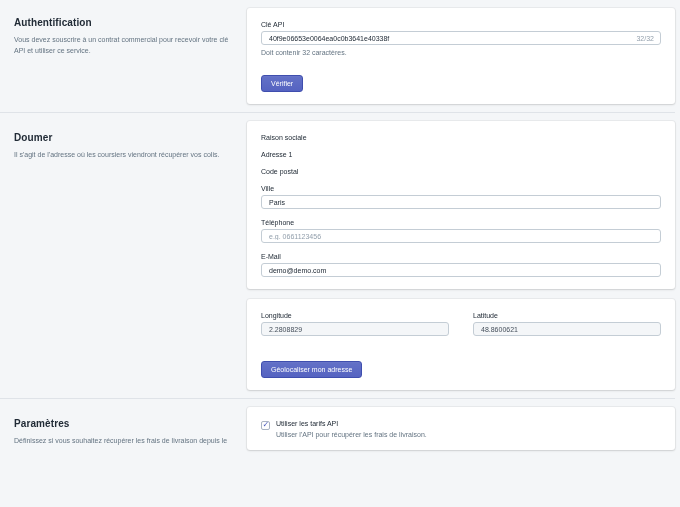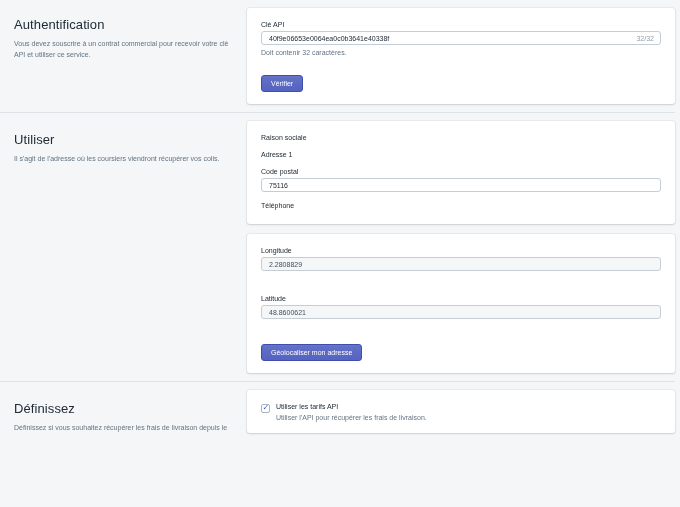--- a/index.html
+++ b/index.html
@@ -12,22 +12,22 @@
   }
   .page { padding: 8px 5px 0 0; }
 
   .annotated-section { display: flex; align-items: flex-start; }
   .section-left {
     width: 247px;
     flex: 0 0 247px;
     padding: 11px 18px 0 14px;
   }
   .section-left h2 {
-    font-size: 13px;
-    font-weight: normal;
+    font-size: 10px;
+    font-weight: bold;
     color: #212b36;
     letter-spacing: 0.1px;
   }
   .section-left p {
     margin-top: 7px;
     font-size: 7px;
     line-height: 1.5;
     color: #637381;
   }
   .section-right { flex: 1 1 auto; min-width: 0; }
@@ -97,21 +97,21 @@
     border: 1px solid #3f4eae;
     border-radius: 3px;
     color: #ffffff;
     font-family: "Liberation Sans", sans-serif;
     font-size: 7px;
     padding: 4px 9px;
     cursor: pointer;
     box-shadow: inset 0 1px 0 0 #6774c8;
   }
 
-  .geo-row { display: flex; gap: 24px; flex-direction: column; }
+  .geo-row { display: flex; gap: 24px; }
   .geo-col { flex: 1 1 0; min-width: 0; }
 
   .checkbox-row { display: flex; align-items: flex-start; }
   .checkbox {
     width: 9px; height: 9px;
     flex: 0 0 9px;
     border: 1px solid #a9b4c2;
     border-radius: 2px;
     background: #fdfefe;
     margin-top: 0.5px;
@@ -151,39 +151,51 @@
         </div>
         <button class="btn-primary">Vérifier</button>
       </div>
     </div>
   </section>
 
   <hr class="divider">
 
   <section class="annotated-section">
     <div class="section-left">
-      <h2>Utiliser</h2>
+      <h2>Doumer</h2>
       <p>Il s'agit de l'adresse où les coursiers viendront récupérer vos colis.</p>
     </div>
     <div class="section-right">
       <div class="card">
         <div class="field">
           <label>Raison sociale</label>
         </div>
         <div class="field">
           <label>Adresse 1</label>
         </div>
         <div class="field">
           <label>Code postal</label>
+        </div>
+        <div class="field">
+          <label>Ville</label>
           <div class="input-wrap">
-            <input type="text" value="75116" style="">
+            <input type="text" value="Paris" style="">
           </div>
         </div>
         <div class="field">
           <label>Téléphone</label>
+          <div class="input-wrap">
+            <input type="text" placeholder="e.g. 0661123456" style="">
+          </div>
+        </div>
+        <div class="field">
+          <label>E-Mail</label>
+          <div class="input-wrap">
+            <input type="text" value="demo@demo.com" style="">
+          </div>
         </div>
       </div>
 
       <div class="card">
         <div class="geo-row">
           <div class="geo-col field" style="margin-bottom:0;">
             <label>Longitude</label>
             <div class="input-wrap">
               <input type="text" disabled="" value="2.2808829" style="">
             </div>
@@ -197,21 +209,21 @@
         </div>
         <button class="btn-primary">Géolocaliser mon adresse</button>
       </div>
     </div>
   </section>
 
   <hr class="divider">
 
   <section class="annotated-section">
     <div class="section-left">
-      <h2>Définissez</h2>
+      <h2>Paramètres</h2>
       <p>Définissez si vous souhaitez récupérer les frais de livraison depuis le</p>
     </div>
     <div class="section-right">
       <div class="card">
         <div class="checkbox-row">
           <span class="checkbox checked">
             <span></span>
           </span>
           <div class="checkbox-text">
             <div class="checkbox-label">Utiliser les tarifs API</div>

